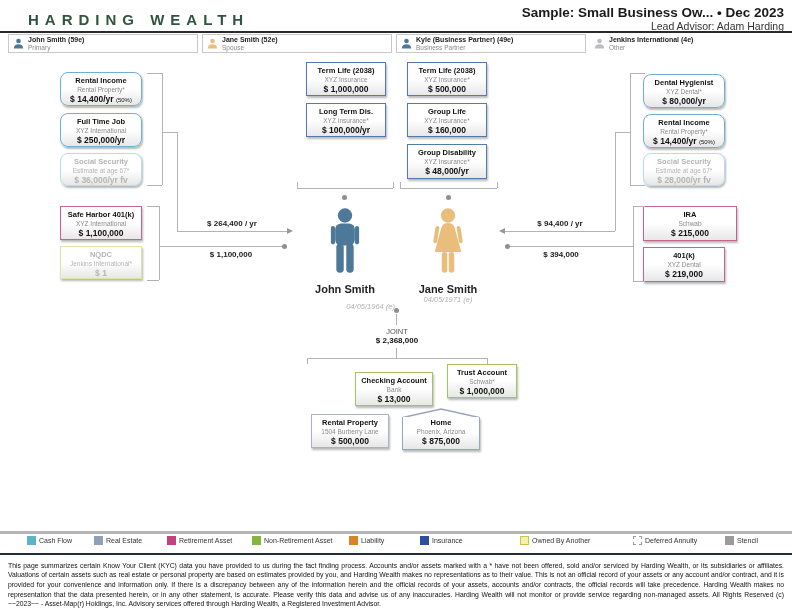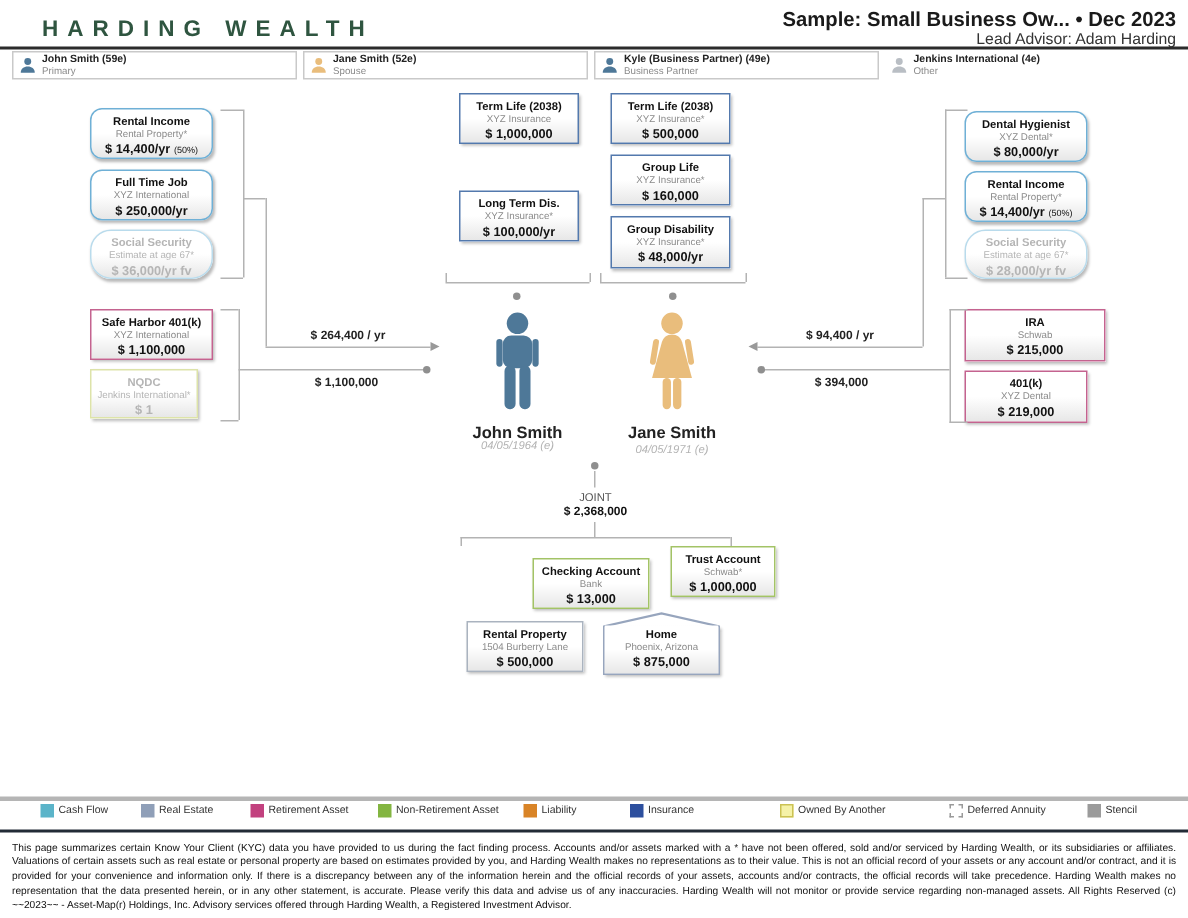--- a/index.html
+++ b/index.html
@@ -26,21 +26,21 @@
   .bust-gray circle,.bust-gray path{fill:#b9bec4;}
 
   
   .node{position:absolute;text-align:center;background:linear-gradient(#ffffff 50%,#e7e7e7);
         box-shadow:1px 1.5px 2px rgba(0,0,0,.28);padding-top:3px;box-sizing:border-box;}
   .nt{font-size:7.5px;font-weight:bold;color:#111;line-height:1.3;}
   .ns{font-size:6.5px;color:#8a8a8a;line-height:1.25;}
   .nv{font-size:8.5px;font-weight:bold;color:#111;line-height:1.35;}
   .nn{font-size:6px;font-weight:normal;}
   .cashflow{border:1.5px solid #6fb0d6;border-radius:8px;}
-  .cashflow.dim{border-color:#b9dbec;border-radius:14px;}
+  .cashflow.dim{border-color:#b9dbec;}
   .dim .nt,.dim .ns,.dim .nv,.dim .nn{color:#b5b5b5;}
   .retirement{border:1.5px solid #c4638f;}
   .ownedother{border:1.5px solid #dde3a9;}
   .insurance{border:1.5px solid #5379ad;}
   .nonret{border:1.5px solid #a3c366;}
   .realestate{border:1.5px solid #aab3bf;}
   .homebox{border:1.5px solid #97a5bd;border-top:none;}
   .liability{border:1.5px solid #dd9a4b;}
   .red{color:#cc1111 !important;}
 
@@ -138,32 +138,32 @@
   <div class="node cashflow dim" style="left:60px;top:153px;width:82px;height:33px;">
     <div class="nt">Social Security</div>
     <div class="ns">Estimate at age 67*</div>
     <div class="nv">$ 36,000/yr fv</div>
   </div>
   <div class="node retirement" style="left:60px;top:206px;width:82px;height:34px;">
     <div class="nt">Safe Harbor 401(k)</div>
     <div class="ns">XYZ International</div>
     <div class="nv">$ 1,100,000</div>
   </div>
-  <div class="node ownedother dim" style="left:60px;top:246px;width:72px;height:33px;">
+  <div class="node ownedother dim" style="left:60px;top:246px;width:82px;height:33px;">
     <div class="nt">NQDC</div>
     <div class="ns">Jenkins International*</div>
     <div class="nv">$ 1</div>
   </div>
 
   <div class="node insurance" style="left:306px;top:62px;width:80px;height:34px;">
     <div class="nt">Term Life (2038)</div>
     <div class="ns">XYZ Insurance</div>
     <div class="nv">$ 1,000,000</div>
   </div>
-  <div class="node insurance" style="left:306px;top:103px;width:80px;height:34px;margin-top:24px;">
+  <div class="node insurance" style="left:306px;top:103px;width:80px;height:34px;">
     <div class="nt">Long Term Dis.</div>
     <div class="ns">XYZ Insurance*</div>
     <div class="nv">$ 100,000/yr</div>
   </div>
   <div class="node insurance" style="left:407px;top:62px;width:80px;height:34px;">
     <div class="nt">Term Life (2038)</div>
     <div class="ns">XYZ Insurance*</div>
     <div class="nv">$ 500,000</div>
   </div>
   <div class="node insurance" style="left:407px;top:103px;width:80px;height:34px;">
@@ -254,21 +254,21 @@
   </svg>
   <svg class="abs fig-jane" style="left:420px;top:208px;" width="56" height="74" viewBox="0 0 40 64">
     <circle cx="20" cy="6.5" r="6.2"></circle>
     <path d="M20 13c3 0 5 1.6 5.9 4.6L31.5 38h-23l5.6-20.4C15 14.6 17 13 20 13z"></path>
     <rect x="8.2" y="15.5" width="3.4" height="15" rx="1.7" transform="rotate(9 9.9 23)"></rect>
     <rect x="28.4" y="15.5" width="3.4" height="15" rx="1.7" transform="rotate(-9 30.1 23)"></rect>
     <rect x="14.6" y="38" width="4.8" height="18" rx="2.4"></rect>
     <rect x="20.6" y="38" width="4.8" height="18" rx="2.4"></rect>
   </svg>
   <div class="fig-name" style="left:295px;top:283px;width:100px;">John Smith</div>
-  <div class="fig-dob" style="left:295px;top:292px;width:100px;">04/05/1964 (e)</div>
+  <div class="fig-dob" style="left:295px;top:302px;width:100px;text-align:right;">04/05/1964 (e)</div>
   <div class="fig-name" style="left:398px;top:283px;width:100px;">Jane Smith</div>
   <div class="fig-dob" style="left:398px;top:295px;width:100px;">04/05/1971 (e)</div>
 
   <div class="dot" style="left:394px;top:308px;"></div>
   <div class="vline" style="left:396px;top:314px;height:11px;"></div>
   <div class="joint-label" style="left:347px;top:327px;width:100px;">JOINT</div>
   <div class="joint-value" style="left:347px;top:336px;width:100px;">$ 2,368,000</div>
   <div class="vline" style="left:396px;top:348px;height:10px;"></div>
   <div class="hline" style="left:307px;top:358px;width:180px;"></div>
   <div class="vline" style="left:307px;top:358px;height:6px;"></div>

